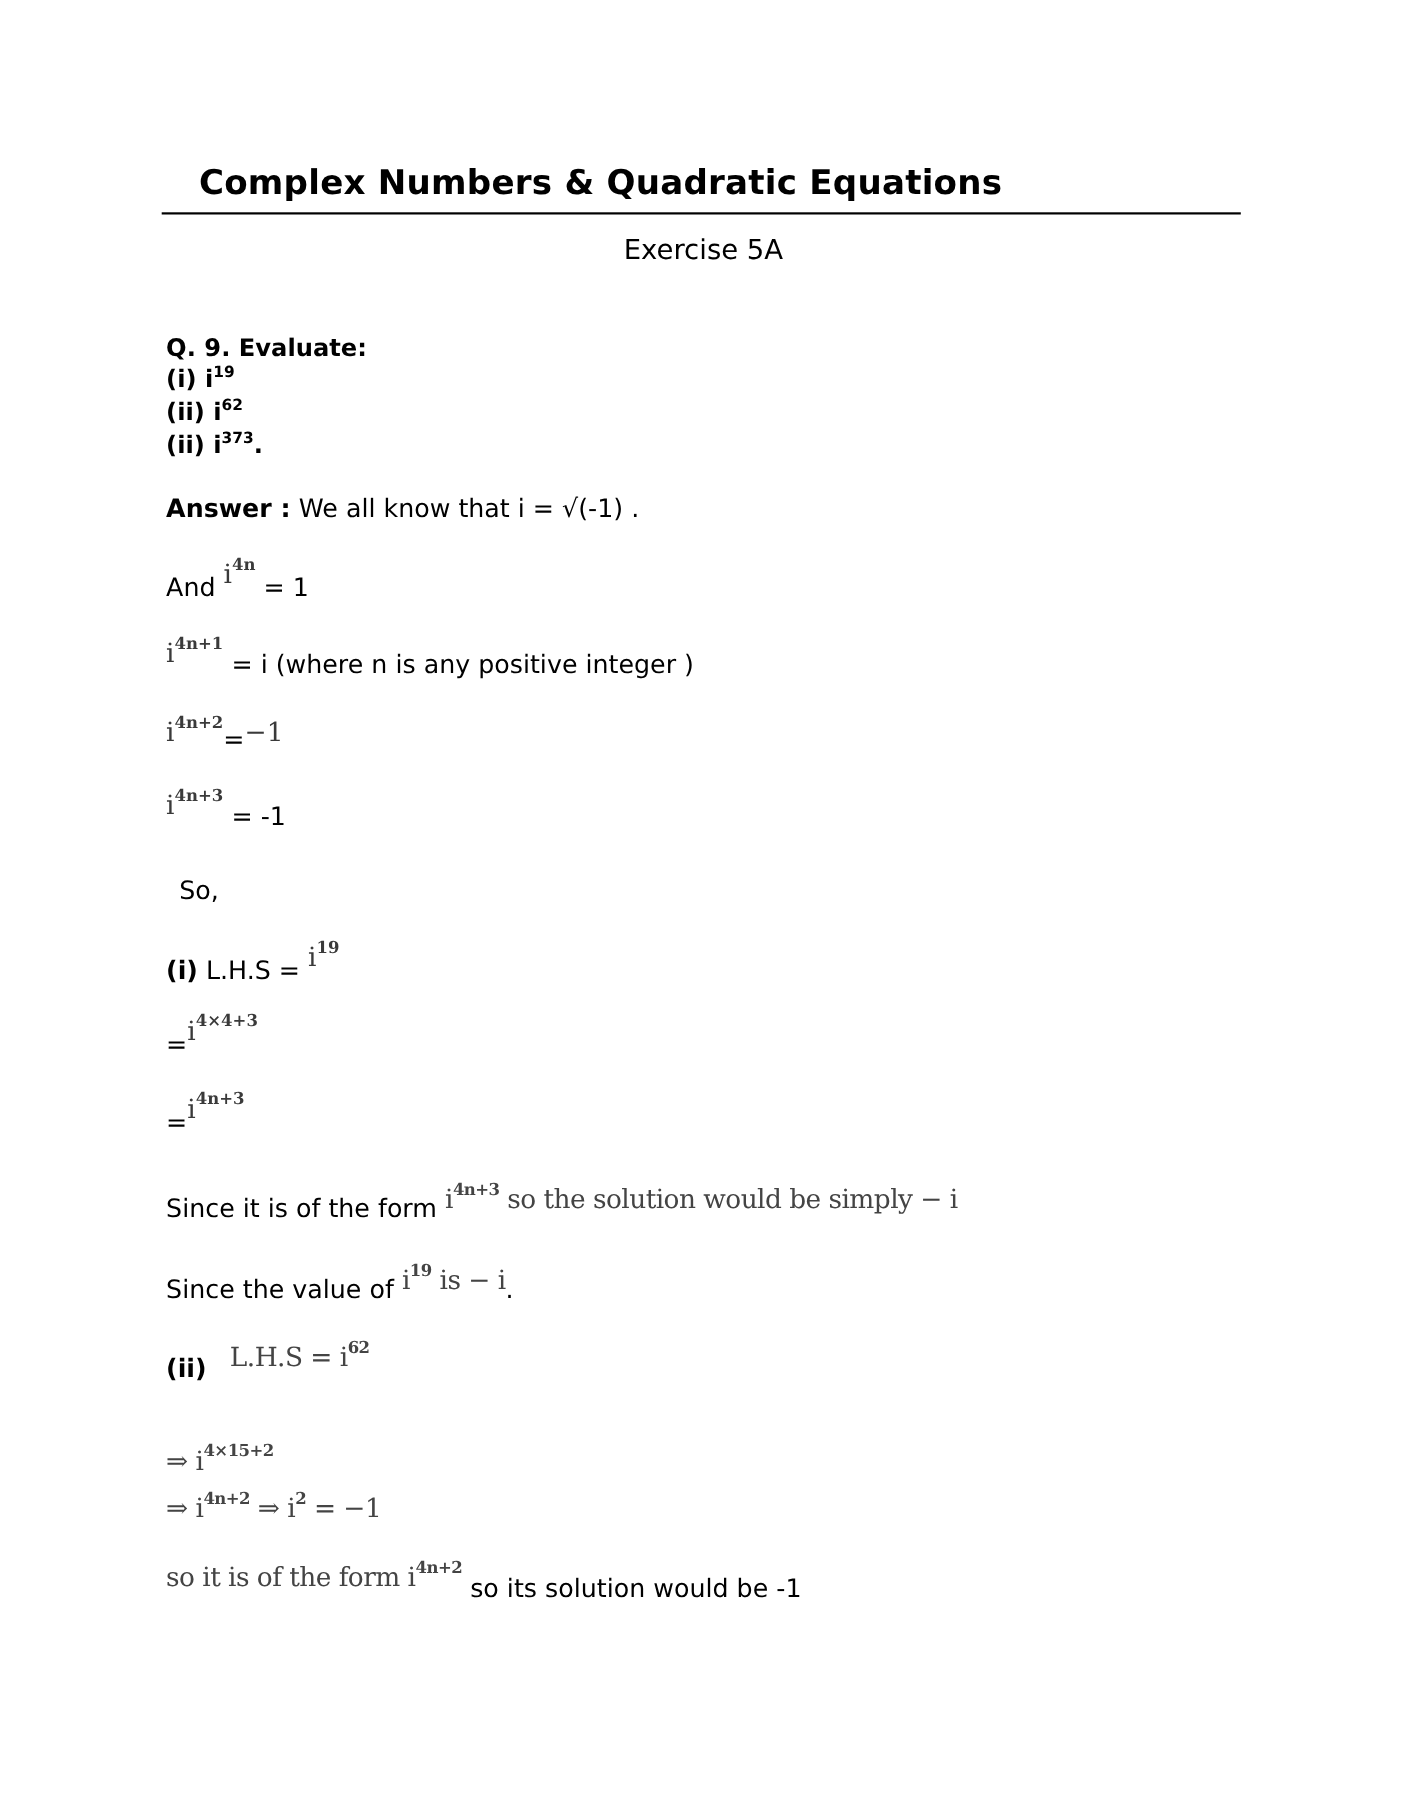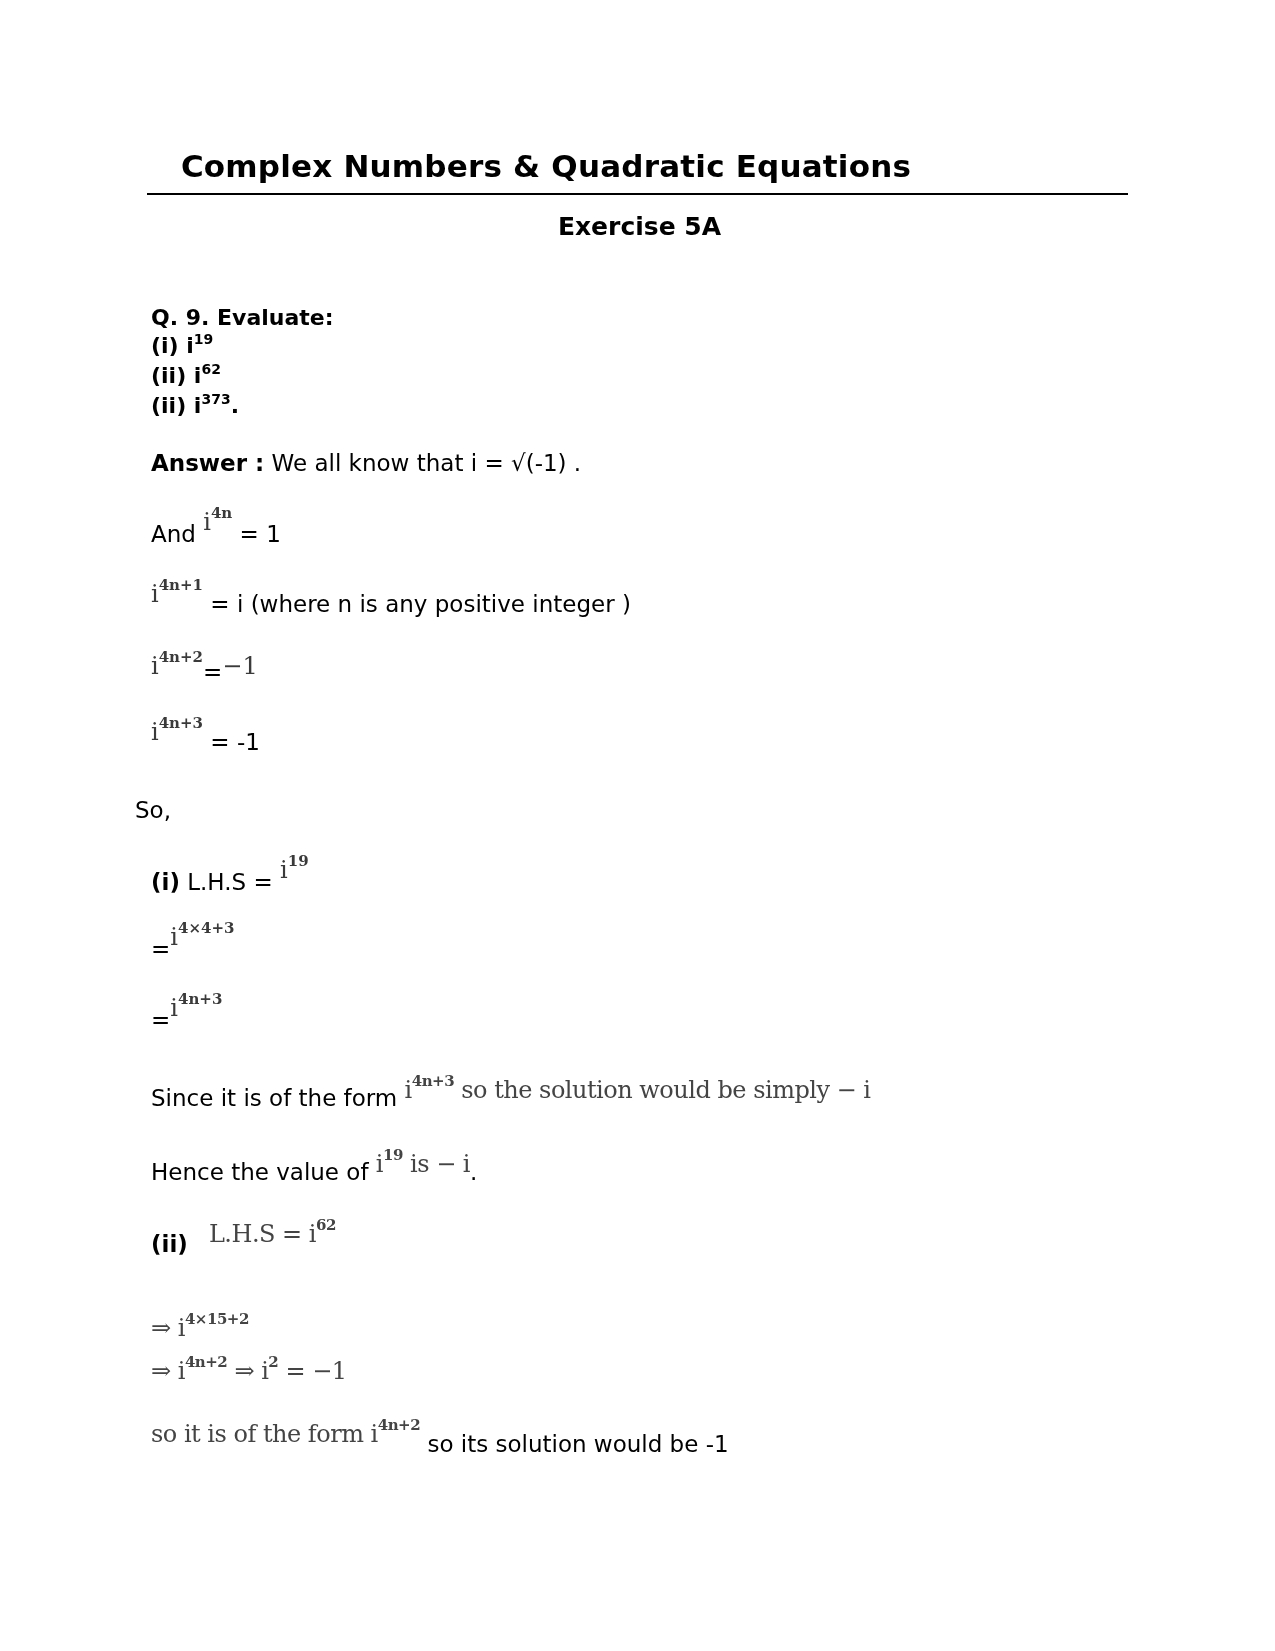--- a/index.html
+++ b/index.html
@@ -1,21 +1,21 @@
 <!DOCTYPE html>
 <html><head>
 <meta charset="utf-8">
 <style>
   html, body { margin: 0; padding: 0; background: #ffffff; }
   body { width: 1275px; height: 1651px; position: relative; overflow: hidden; color: #000; }
   .sans { font-family: "DejaVu Sans", "Liberation Sans", sans-serif; }
   .abs { position: absolute; white-space: nowrap; }
   #title { left: 0; width: 1092px; top: 148px; text-align: center; font-size: 31px; font-weight: bold; letter-spacing: 0.2px; }
   #rule { left: 147px; top: 193px; width: 981px; height: 0; border-top: 2px solid #000; }
-  #exercise { left: 0; width: 1275px; top: 212px; text-align: center; font-size: 25px; font-weight: bold; padding-left: 0; }
+  #exercise { left: 0; width: 1275px; top: 212px; text-align: center; font-size: 25px; font-weight: normal; padding-left: 0; }
   #exercise span { position: relative; left: 2px; }
   .q { font-size: 22px; font-weight: bold; line-height: 28px; }
   .body { font-size: 23px; }
   .math { font-family: "DejaVu Serif", "Liberation Serif", serif; color: #3a3a3a; font-size: 24px; }
   .math sup { font-size: 15px; font-weight: bold; vertical-align: 0; position: relative; top: -12px; }
   .qsup { font-size: 14px; position: relative; top: -9px; }
   .cambria { font-family: "DejaVu Serif", "Liberation Serif", serif; color: #444; font-size: 24px; letter-spacing: -0.5px; }
   .cambria sup { font-size: 15px; font-weight: bold; position: relative; top: -12px; vertical-align: 0; }
   .lowered { position: relative; top: 6px; }
   .b { font-weight: bold; }
@@ -47,40 +47,40 @@
 </div>
 
 <div class="abs sans body" style="left:151px; top:652px;">
   <span class="math"><span>i</span><sup>4n+2</sup></span><span class="lowered">=</span><span class="math">−1</span>
 </div>
 
 <div class="abs sans body" style="left:151px; top:728px;">
   <span class="math" style="position:relative; top:-10px;"><span>i</span><sup>4n+3</sup></span> <span>= -1</span>
 </div>
 
-<div class="abs sans body" style="left:135px; top:797px;">So,</div>
+<div class="abs sans body" style="left:163px; top:797px;">So,</div>
 
 <div class="abs sans body" style="left:151px; top:868px;">
   <span class="b">(i)</span><span> L.H.S = </span><span class="math" style="position:relative; top:-12px;"><span>i</span><sup>19</sup></span>
 </div>
 
 <div class="abs sans body" style="left:151px; top:935px;">
   <span>=</span><span class="math" style="position:relative; top:-12px;"><span>i</span><sup>4×4+3</sup></span>
 </div>
 
 <div class="abs sans body" style="left:151px; top:1006px;">
   <span>=</span><span class="math" style="position:relative; top:-12px;"><span>i</span><sup>4n+3</sup></span>
 </div>
 
 <div class="abs sans body" style="left:151px; top:1084px;">
   <span>Since it is of the form </span><span class="cambria" style="position:relative; top:-8px;"><span>i</span><sup>4n+3</sup><span> so the solution would be simply − i</span></span>
 </div>
 
 <div class="abs sans body" style="left:151px; top:1158px;">
-  <span>Hence the value of </span><span class="cambria" style="position:relative; top:-8px;"><span>i</span><sup>19</sup><span> is − i</span></span><span>.</span>
+  <span>Since the value of </span><span class="cambria" style="position:relative; top:-8px;"><span>i</span><sup>19</sup><span> is − i</span></span><span>.</span>
 </div>
 
 <div class="abs sans body" style="left:151px; top:1230px;">
   <span class="b">(ii)</span><span class="cambria" style="position:relative; top:-10px;margin-left:14px;"><span> L.H.S = </span><span>i</span><sup>62</sup></span>
 </div>
 
 <div class="abs body cambria" style="left:151px; top:1290px;margin-top:24px;">
   <span>⇒ </span><span>i</span><sup>4×15+2</sup>
 </div>
 

